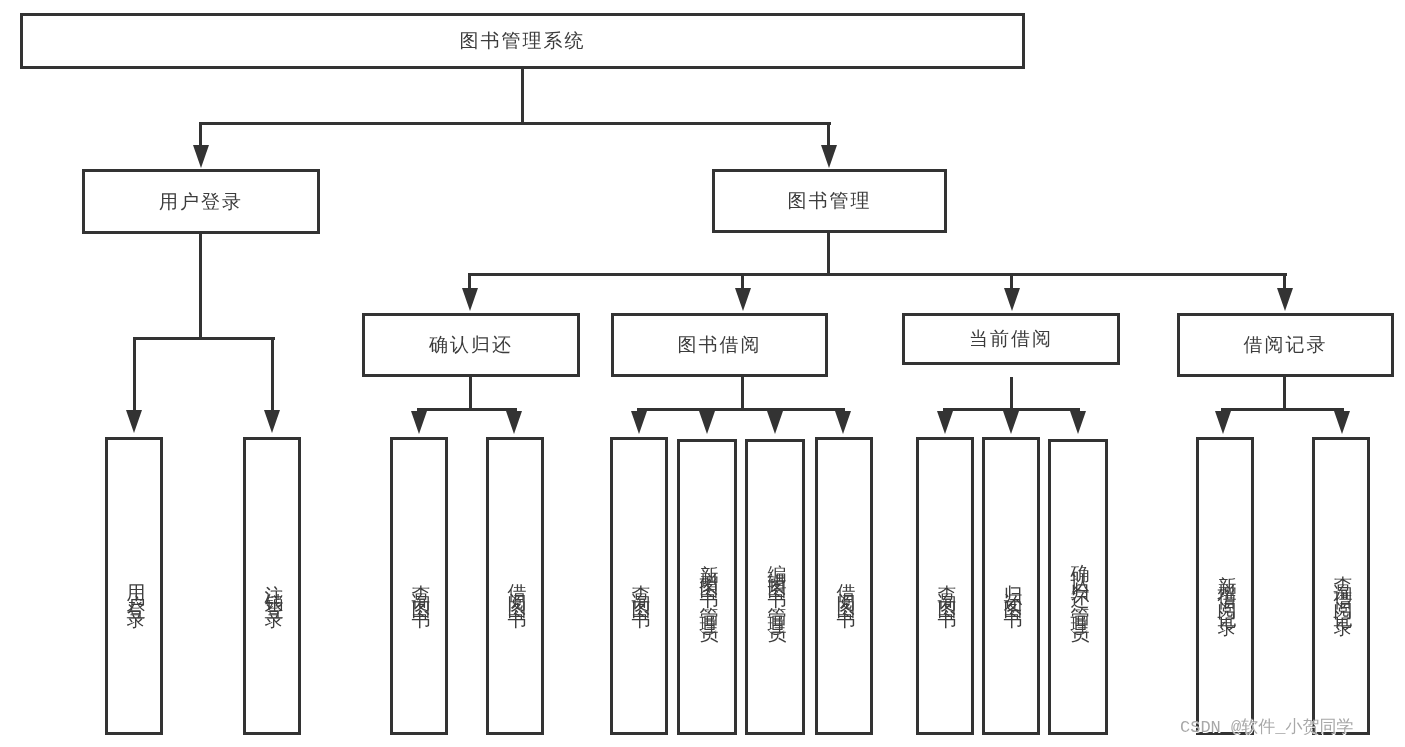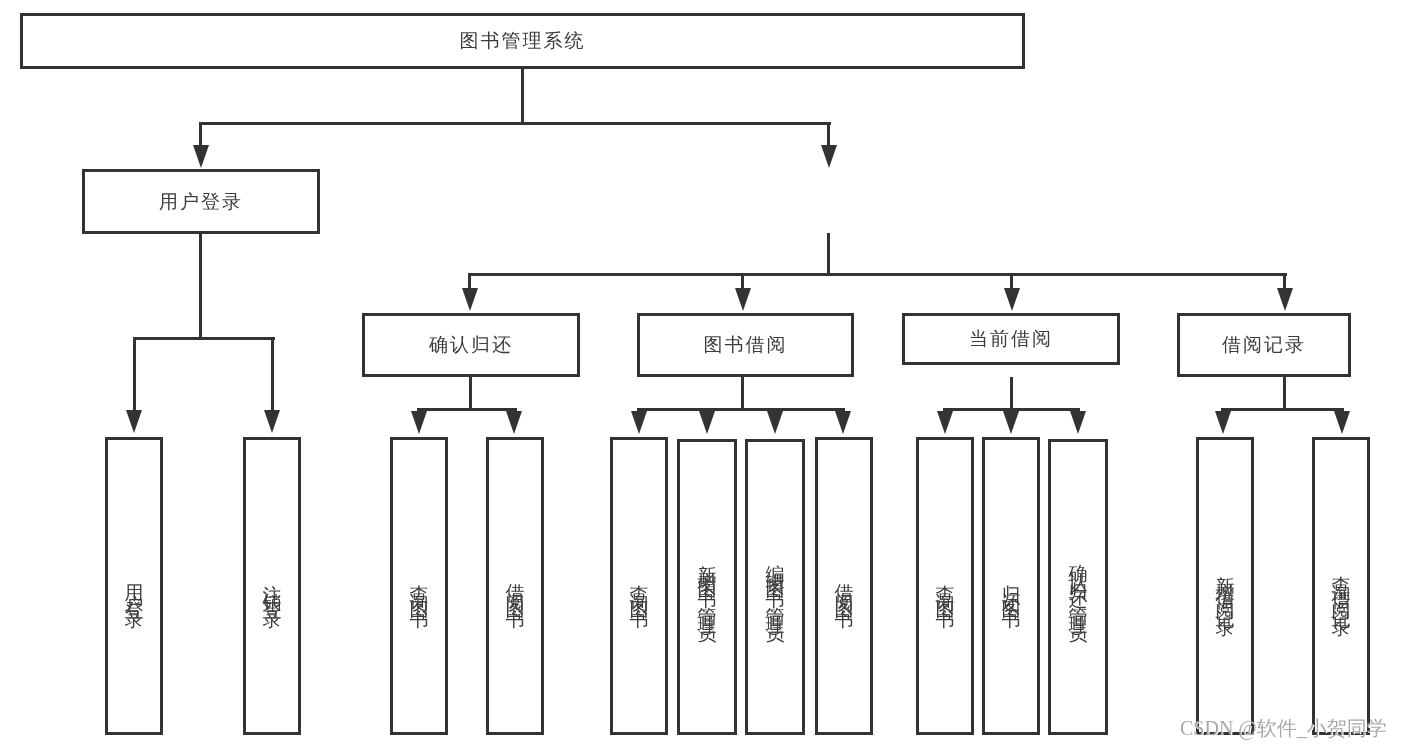--- a/index.html
+++ b/index.html
@@ -1,39 +1,39 @@
 <!DOCTYPE html>
 <html><head>
 <meta charset="utf-8">
 <style>
   html,body { margin:0; padding:0; background:#ffffff; }
   .stage {
     position:relative; width:1405px; height:747px; background:#ffffff;
-    overflow:hidden; font-family:Liberation Serif, serif;
+    overflow:hidden; font-family:Liberation Mono, monospace;
   }
   .box {
     position:absolute; box-sizing:border-box;
     border:3px solid #333333; background:#ffffff;
     display:flex; align-items:center; justify-content:center;
     color:#3c3c3c;
   }
   .box.h span { font-size:19px; letter-spacing:2px; white-space:nowrap; }
   .box.v span {
     writing-mode:vertical-rl; font-size:19px; line-height:1.05;
     letter-spacing:0.45em; white-space:nowrap;
   }
   .vl { position:absolute; width:3px; background:#333333; }
   .hl { position:absolute; height:3px; background:#333333; }
   .ar {
     position:absolute; width:0; height:0;
     border-left:8px solid transparent; border-right:8px solid transparent;
     border-top:23px solid #333333;
   }
   .watermark {
-    position:absolute; left:1180px; top:715px; font-size:20px;
+    position:absolute; left:1180px; top:715px; font-size:17px;
     color:#a8a8a8; text-shadow:1px 1px 0 #ffffff; white-space:nowrap; z-index:5;
   }
 </style>
 </head>
 <body>
 
 <div class="stage">
 
   <div class="vl" style="left:521px;top:69px;height:55px"></div>
   <div class="hl" style="left:199px;top:122px;width:632px"></div>
@@ -83,31 +83,34 @@
   <div class="ar" style="left:1215px;top:411px"></div>
   <div class="ar" style="left:1334px;top:411px"></div>
 
   <div class="box h" style="left:20px;top:13px;width:1005px;height:56px">
     <span>图书管理系统</span>
   </div>
 
   <div class="box h" style="left:82px;top:169px;width:238px;height:65px">
     <span>用户登录</span>
   </div>
+  <div class="box h" style="left:712px;top:169px;width:235px;height:64px">
+    <span>图书管理</span>
+  </div>
 
   <div class="box h" style="left:362px;top:313px;width:218px;height:64px">
     <span>确认归还</span>
   </div>
-  <div class="box h" style="left:637px;top:313px;width:217px;height:64px">
+  <div class="box h" style="left:611px;top:313px;width:217px;height:64px">
     <span>图书借阅</span>
   </div>
   <div class="box h" style="left:902px;top:313px;width:218px;height:52px">
     <span>当前借阅</span>
   </div>
-  <div class="box h" style="left:1177px;top:313px;width:174px;height:64px">
+  <div class="box h" style="left:1177px;top:313px;width:217px;height:64px">
     <span>借阅记录</span>
   </div>
 
   <div class="box v" style="left:105px;top:437px;width:58px;height:298px">
     <span>用户登录</span>
   </div>
   <div class="box v" style="left:243px;top:437px;width:58px;height:298px">
     <span>注销登录</span>
   </div>
 

